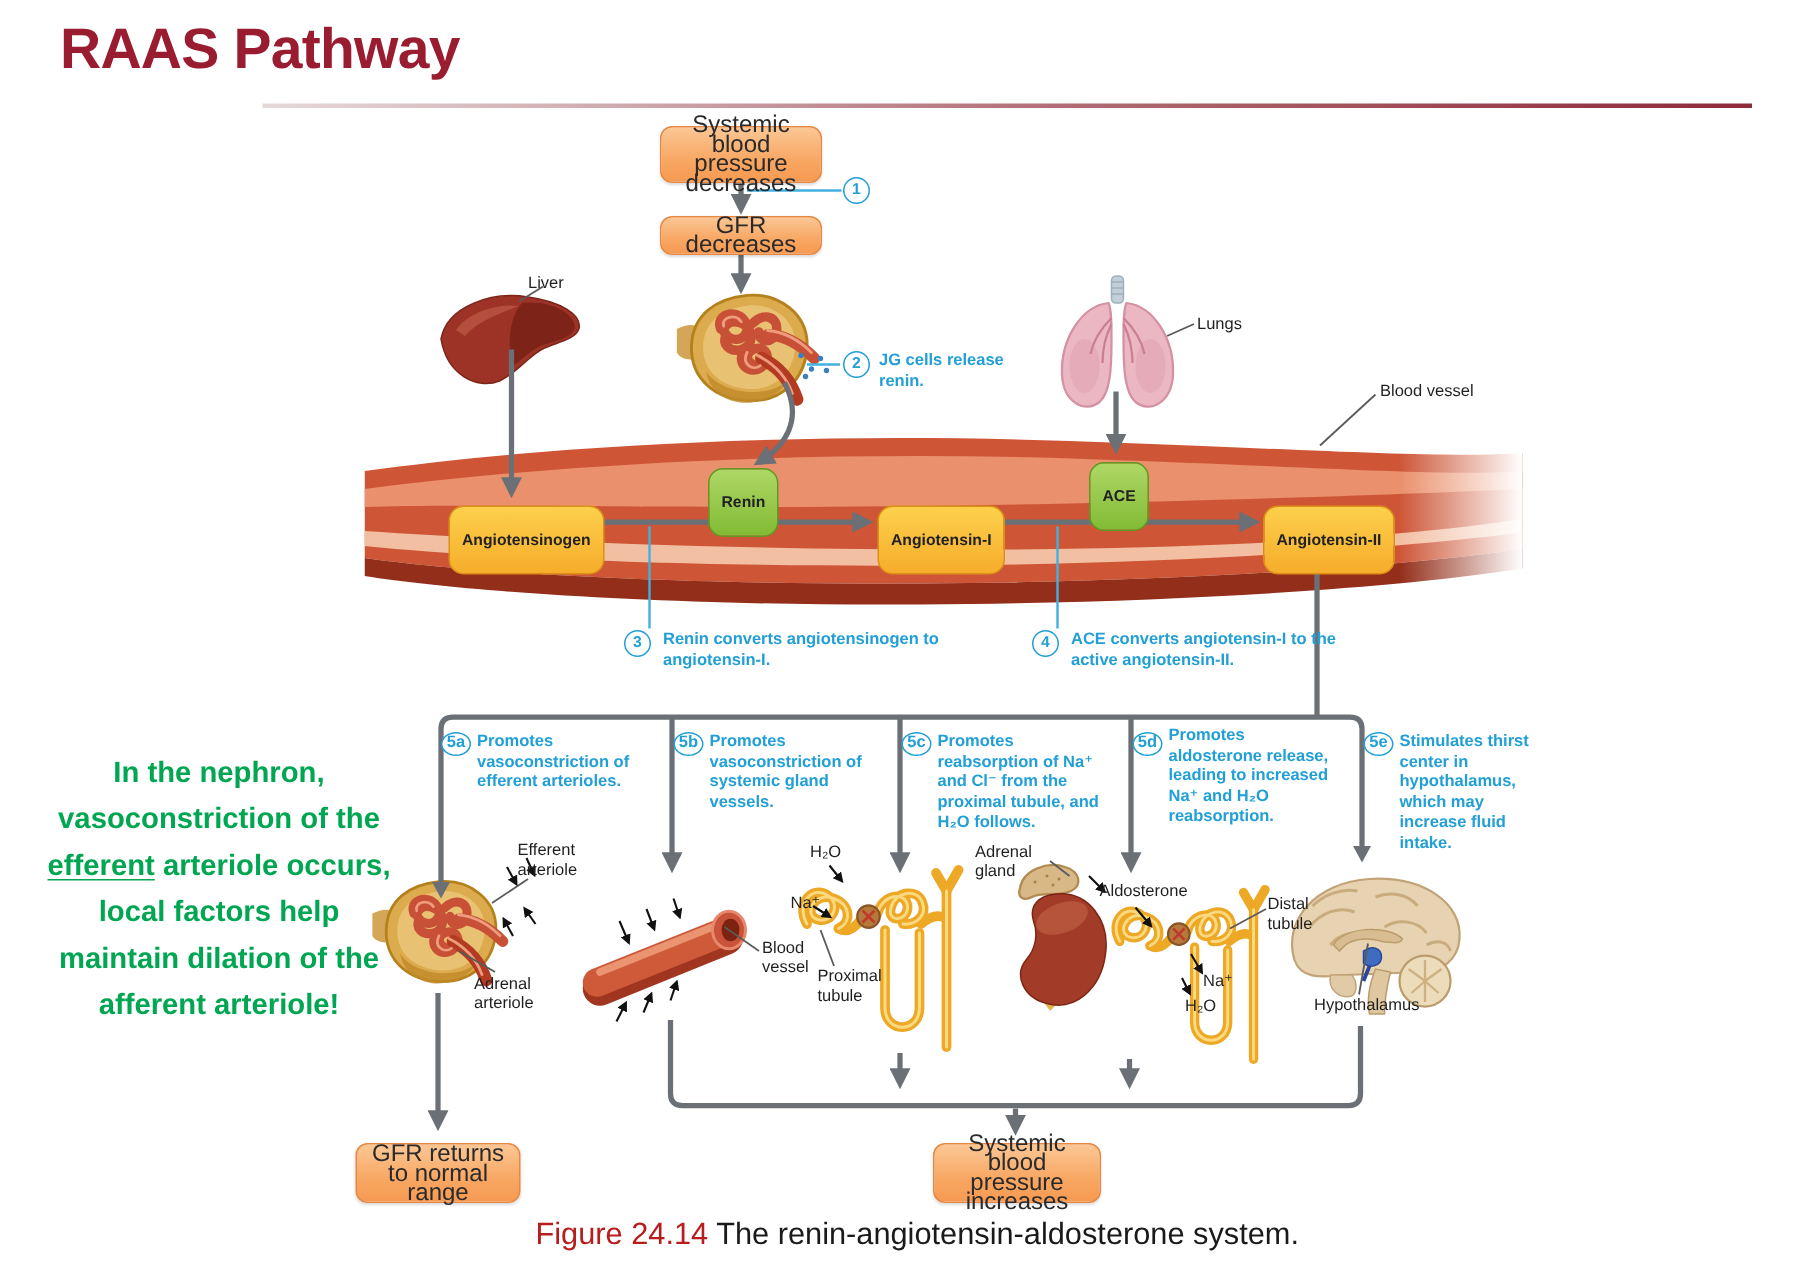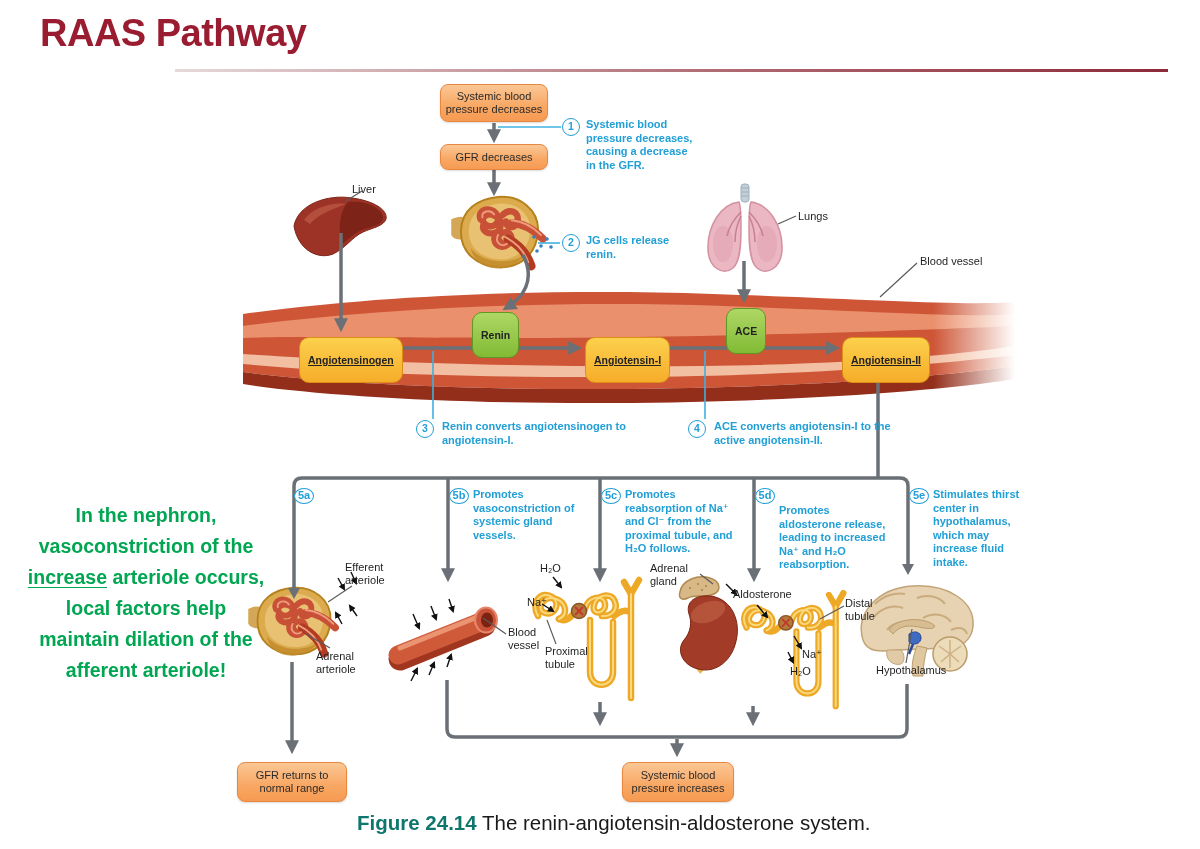--- a/index.html
+++ b/index.html
@@ -6,43 +6,43 @@
   #slide{position:relative;width:1200px;height:849px;background:#fff;overflow:hidden;
          font-family:"Liberation Sans","DejaVu Sans",sans-serif;color:#1f1f1f;}
   .abs{position:absolute;}
   
   #title{left:40px;top:12px;font-size:38px;font-weight:bold;color:#9a1c31;letter-spacing:-0.5px;z-index:6;}
   #rule{left:175px;top:69px;width:993px;height:3px;z-index:6;
         background:linear-gradient(to right,#e6d9da,#b06a72 55%,#8e2a3a);}
   
   .obox{box-sizing:border-box;border:1.5px solid #e8873f;border-radius:8px;
         background:linear-gradient(180deg,#fbc795 0%,#f8a763 60%,#f69a52 100%);
-        font-size:11px;line-height:13px;text-align:center;color:#2a2a2a;
+        font-size:16px;line-height:13px;text-align:center;color:#2a2a2a;
         display:flex;align-items:center;justify-content:center;padding:2px 4px;z-index:6;
         box-shadow:0 1px 2px rgba(0,0,0,0.15);}
   
   .numcircle{box-sizing:border-box;width:18px;height:18px;border:1.7px solid #219fd6;border-radius:50%;
         background:#fff;color:#219fd6;font-size:10.5px;font-weight:bold;text-align:center;
         line-height:14px;z-index:6;}
   .numcircle.small{width:20px;height:16px;font-size:11px;line-height:12.5px;border-radius:50%;}
   .bluetext{font-size:11px;line-height:13.5px;color:#219fd6;font-weight:bold;z-index:6;}
   
   .flabel{font-size:11px;line-height:13px;color:#1f1f1f;z-index:6;}
   
   .pill{box-sizing:border-box;padding:16px 8px;border-radius:10px;font-size:10.5px;font-weight:bold;
         color:#222;z-index:6;white-space:nowrap;}
-  .pill.yellow{background:linear-gradient(180deg,#fcd04c,#f6ad2a);border:1.5px solid #db8f16;text-decoration:underline;}
+  .pill.yellow{background:linear-gradient(180deg,#fcd04c,#f6ad2a);border:1.5px solid #db8f16;}
   .pill.green{background:linear-gradient(180deg,#aed765,#82bb35);border:1.5px solid #5f9922;}
   
   #note{left:27px;top:500px;width:238px;text-align:center;font-size:19.5px;line-height:31px;
         font-weight:bold;color:#00a651;z-index:6;}
   #note .ul{text-decoration:underline;text-underline-offset:3px;}
   
   #caption{left:357px;top:811px;font-size:20.5px;z-index:6;color:#1a1a1a;}
-  #caption .fig{color:#0f766e;font-weight:bold;}
+  #caption .fig{color:#b91c1c;font-weight:normal;}
   svg.illus{position:absolute;z-index:2;}
   #vesselband{position:absolute;left:243px;top:282px;z-index:1;}
   #overlay{position:absolute;left:0;top:0;z-index:5;pointer-events:none;}
 </style>
 </head>
 <body>
 
 <div id="slide">
 
   <svg width="0" height="0" style="position:absolute" aria-hidden="true">
@@ -289,58 +289,58 @@
   <div class="abs obox" style="left:622px;top:762px;width:112px;height:40px">Systemic blood pressure increases</div>
   <div class="abs obox" style="left:237px;top:762px;width:110px;height:40px">GFR returns to normal range</div>
 
   <div class="abs pill yellow" style="left:299px;top:337px">Angiotensinogen</div>
   <div class="abs pill green" style="left:472px;top:312px">Renin</div>
   <div class="abs pill yellow" style="left:585px;top:337px">Angiotensin-I</div>
   <div class="abs pill green" style="left:726px;top:308px">ACE</div>
   <div class="abs pill yellow" style="left:842px;top:337px">Angiotensin-II</div>
 
   <span class="abs numcircle" style="left:562px;top:118px">1</span>
-  <div class="abs bluetext" style="left:586px;top:118px;width:114px">Systemic blood pressure decreases, causing a decrease in the GFR.</div>
 
   <span class="abs numcircle" style="left:562px;top:234px">2</span>
   <div class="abs bluetext" style="left:586px;top:234px;width:110px">JG cells release renin.</div>
 
   <span class="abs numcircle" style="left:416px;top:420px">3</span>
   <div class="abs bluetext" style="left:442px;top:420px;width:195px">Renin converts angiotensinogen to angiotensin-I.</div>
 
   <span class="abs numcircle" style="left:688px;top:420px">4</span>
   <div class="abs bluetext" style="left:714px;top:420px;width:180px">ACE converts angiotensin-I to the active angiotensin-II.</div>
 
   <span class="abs numcircle small" style="left:294px;top:488px">5a</span>
+  <div class="abs bluetext" style="left:318px;top:488px;width:102px">Promotes vasoconstriction of efferent arterioles.</div>
 
   <span class="abs numcircle small" style="left:449px;top:488px">5b</span>
   <div class="abs bluetext" style="left:473px;top:488px;width:102px">Promotes vasoconstriction of systemic gland vessels.</div>
 
   <span class="abs numcircle small" style="left:601px;top:488px">5c</span>
   <div class="abs bluetext" style="left:625px;top:488px;width:120px">Promotes reabsorption of Na⁺ and Cl⁻ from the proximal tubule, and H₂O follows.</div>
 
   <span class="abs numcircle small" style="left:755px;top:488px">5d</span>
-  <div class="abs bluetext" style="left:779px;top:504px;width:116px">Promotes aldosterone release, leading to increased Na⁺ and H₂O reabsorption.</div>
+  <div class="abs bluetext" style="left:779px;top:484px;width:116px">Promotes aldosterone release, leading to increased Na⁺ and H₂O reabsorption.</div>
 
   <span class="abs numcircle small" style="left:909px;top:488px">5e</span>
   <div class="abs bluetext" style="left:933px;top:488px;width:94px">Stimulates thirst center in hypothalamus, which may increase fluid intake.</div>
 
   <div class="abs flabel" style="left:352px;top:183px">Liver</div>
   <div class="abs flabel" style="left:798px;top:210px">Lungs</div>
   <div class="abs flabel" style="left:920px;top:255px">Blood vessel</div>
   <div class="abs flabel" style="left:345px;top:561px;width:62px">Efferent arteriole</div>
   <div class="abs flabel" style="left:316px;top:650px;width:62px">Adrenal arteriole</div>
   <div class="abs flabel" style="left:508px;top:626px;width:50px">Blood vessel</div>
   <div class="abs flabel" style="left:540px;top:562px">H₂O</div>
   <div class="abs flabel" style="left:527px;top:596px">Na⁺</div>
   <div class="abs flabel" style="left:545px;top:645px;width:58px">Proximal tubule</div>
   <div class="abs flabel" style="left:650px;top:562px;width:52px">Adrenal gland</div>
   <div class="abs flabel" style="left:733px;top:588px">Aldosterone</div>
   <div class="abs flabel" style="left:845px;top:597px;width:44px">Distal tubule</div>
   <div class="abs flabel" style="left:802px;top:648px">Na⁺</div>
   <div class="abs flabel" style="left:790px;top:665px">H₂O</div>
   <div class="abs flabel" style="left:876px;top:664px">Hypothalamus</div>
 
-  <div class="abs" id="note"><span>In the nephron, vasoconstriction of the </span><span class="ul">increase</span><span> arteriole occurs, local factors help maintain dilation of the afferent arteriole!</span></div>
+  <div class="abs" id="note"><span>In the nephron, vasoconstriction of the </span><span class="ul">efferent</span><span> arteriole occurs, local factors help maintain dilation of the afferent arteriole!</span></div>
 
   <div class="abs" id="caption"><span class="fig">Figure 24.14</span><span> The renin-angiotensin-aldosterone system.</span></div>
 
 </div>
 
 </body></html>

